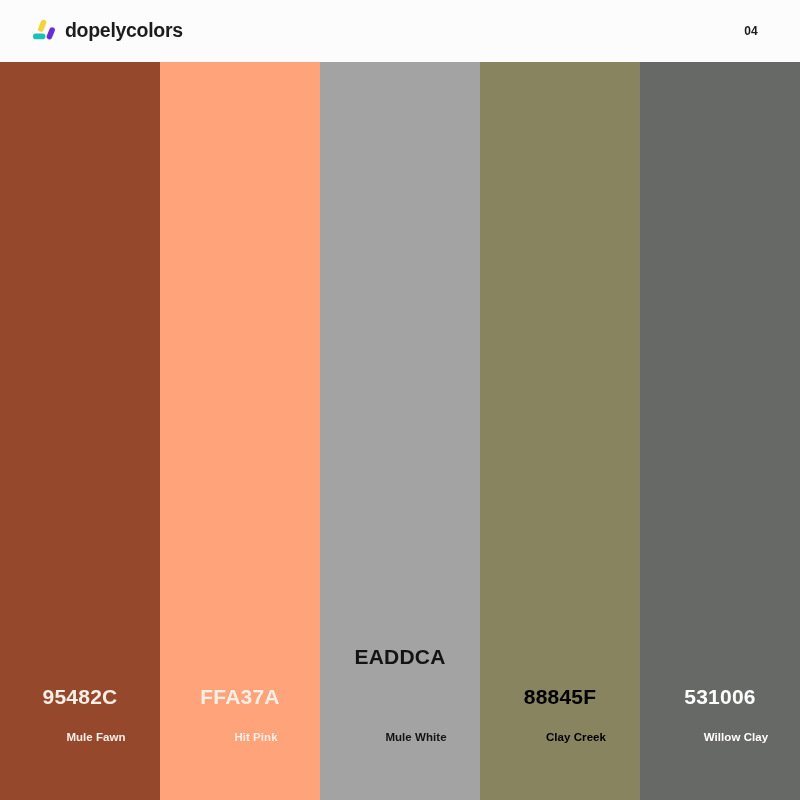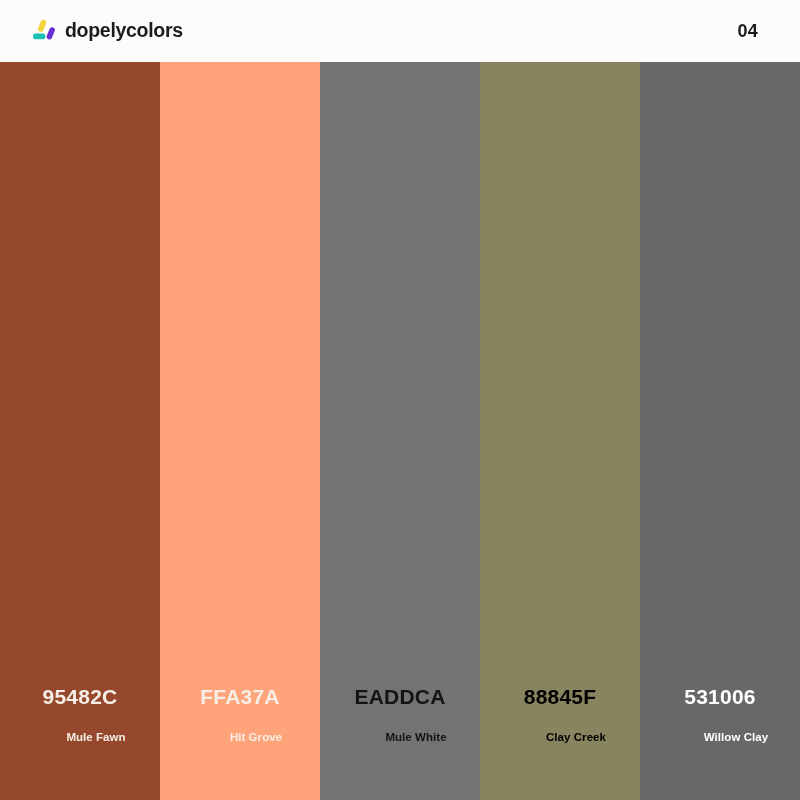--- a/index.html
+++ b/index.html
@@ -50,21 +50,21 @@
 
   #brand-name {
     font-size: 19.5px;
     font-weight: bold;
     letter-spacing: -0.3px;
     color: #1c1c1c;
     line-height: 1;
   }
 
   #page-number {
-    font-size: 18px;
+    font-size: 12px;
     font-weight: bold;
     color: #1c1c1c;
     letter-spacing: 0.2px;
     line-height: 1;
   }
 
   
   #palette {
     flex: 1 1 auto;
     display: flex;
@@ -124,24 +124,24 @@
 
   <div id="palette">
 
     <div class="swatch" style="background: rgb(149, 72, 44); color: rgb(245, 239, 231);">
       <div class="swatch-hex">95482C</div>
       <div class="swatch-name">Mule Fawn</div>
     </div>
 
     <div class="swatch" style="background: rgb(255, 163, 122); color: rgb(247, 239, 230); text-align: right;">
       <div class="swatch-hex">FFA37A</div>
-      <div class="swatch-name">Hit Grove</div>
+      <div class="swatch-name">Hit Pink</div>
     </div>
 
-    <div class="swatch" style="background: #737373; color: rgb(20, 20, 20);">
+    <div class="swatch" style="background: #a3a3a3; color: rgb(20, 20, 20); gap: 40px;">
       <div class="swatch-hex">EADDCA</div>
       <div class="swatch-name">Mule White</div>
     </div>
 
     <div class="swatch" style="background: rgb(136, 132, 95); color: #000000;">
       <div class="swatch-hex">88845F</div>
       <div class="swatch-name">Clay Creek</div>
     </div>
 
     <div class="swatch" style="background: rgb(103, 105, 102); color: rgb(255, 255, 255);">

